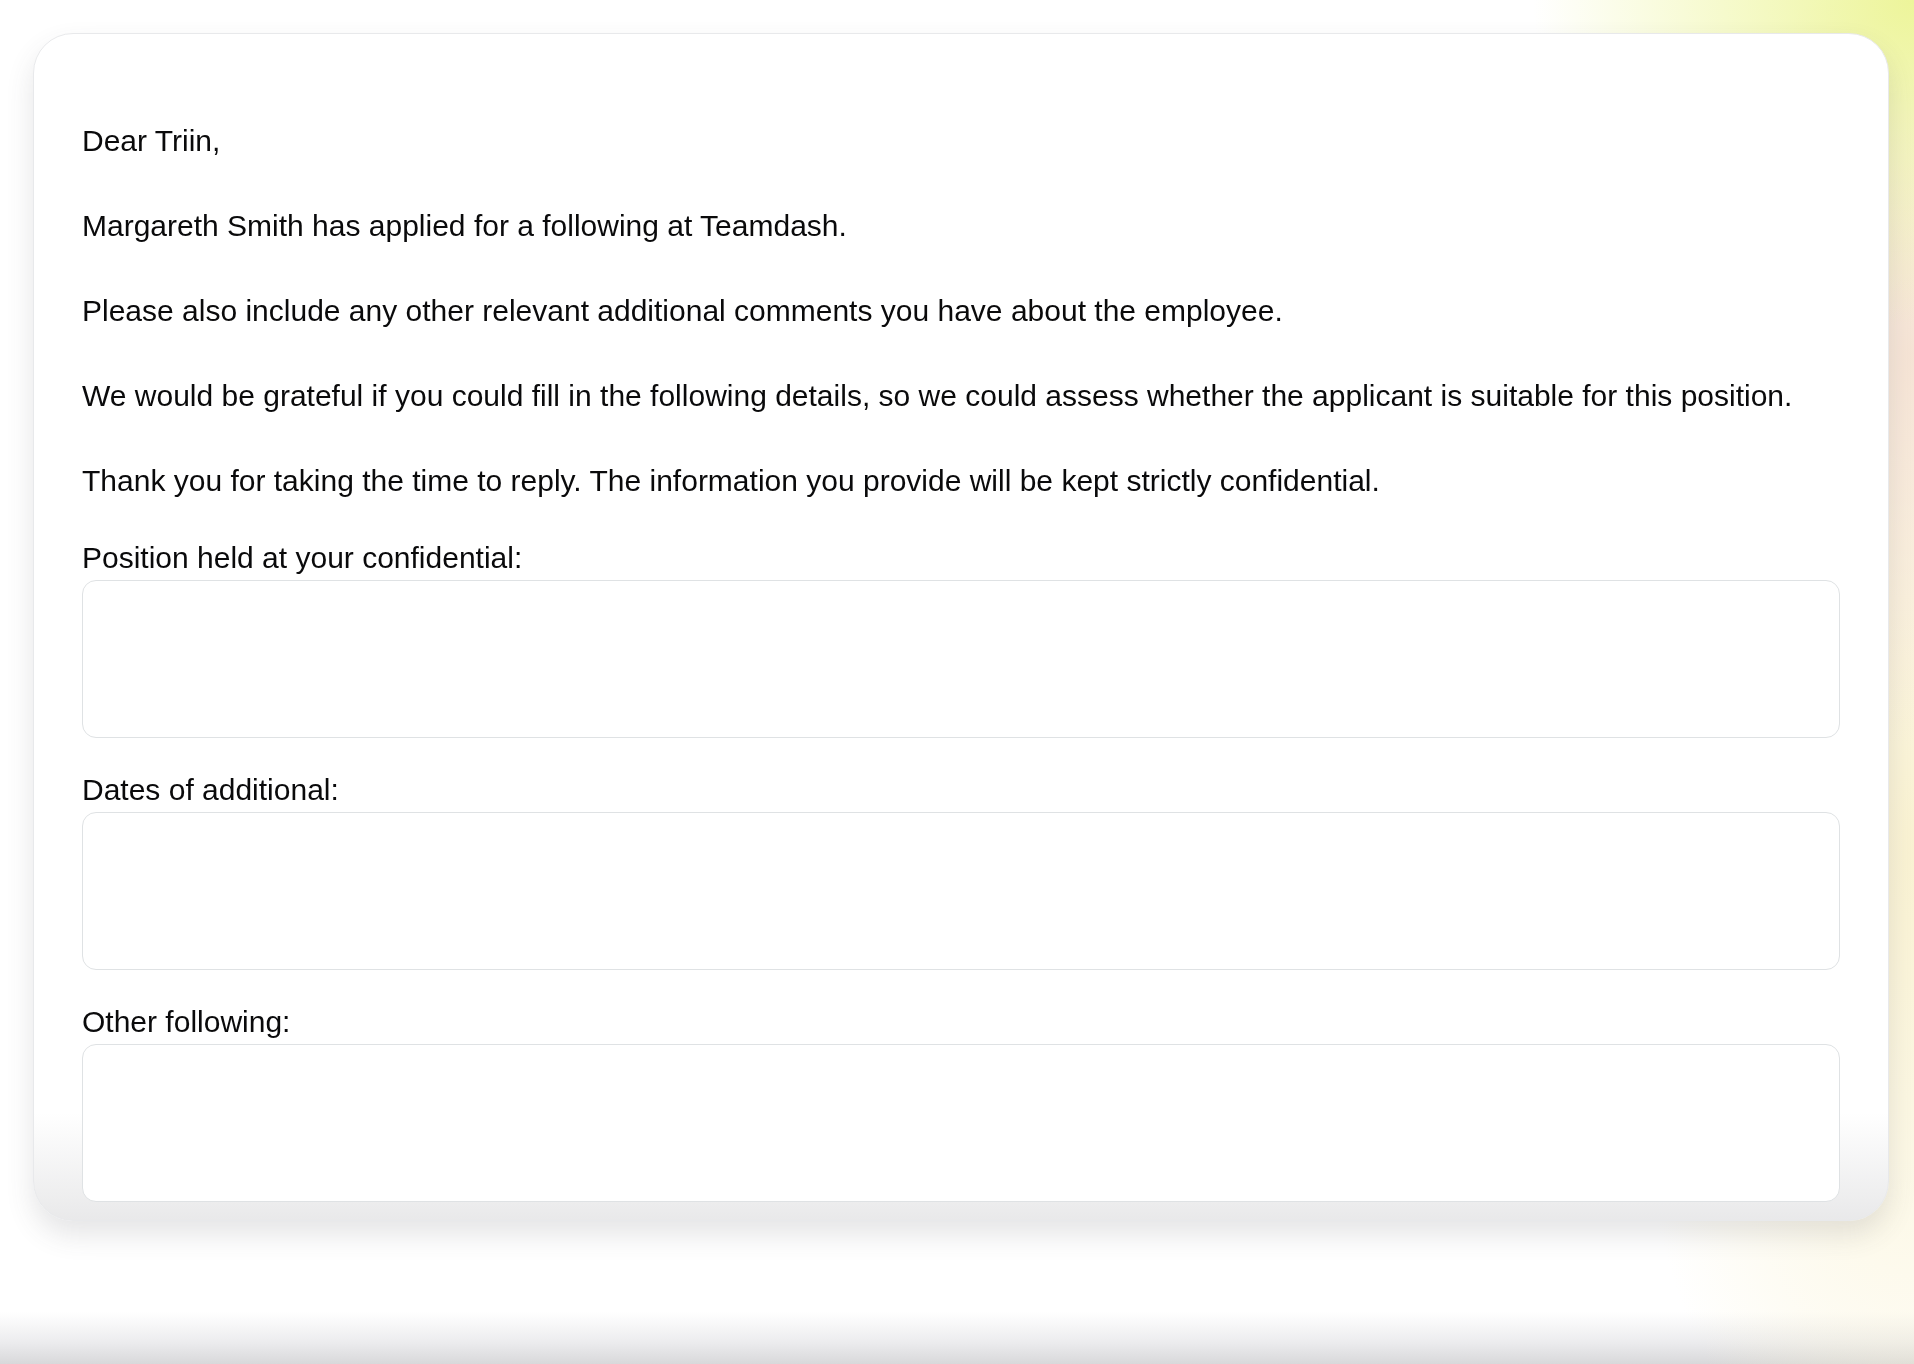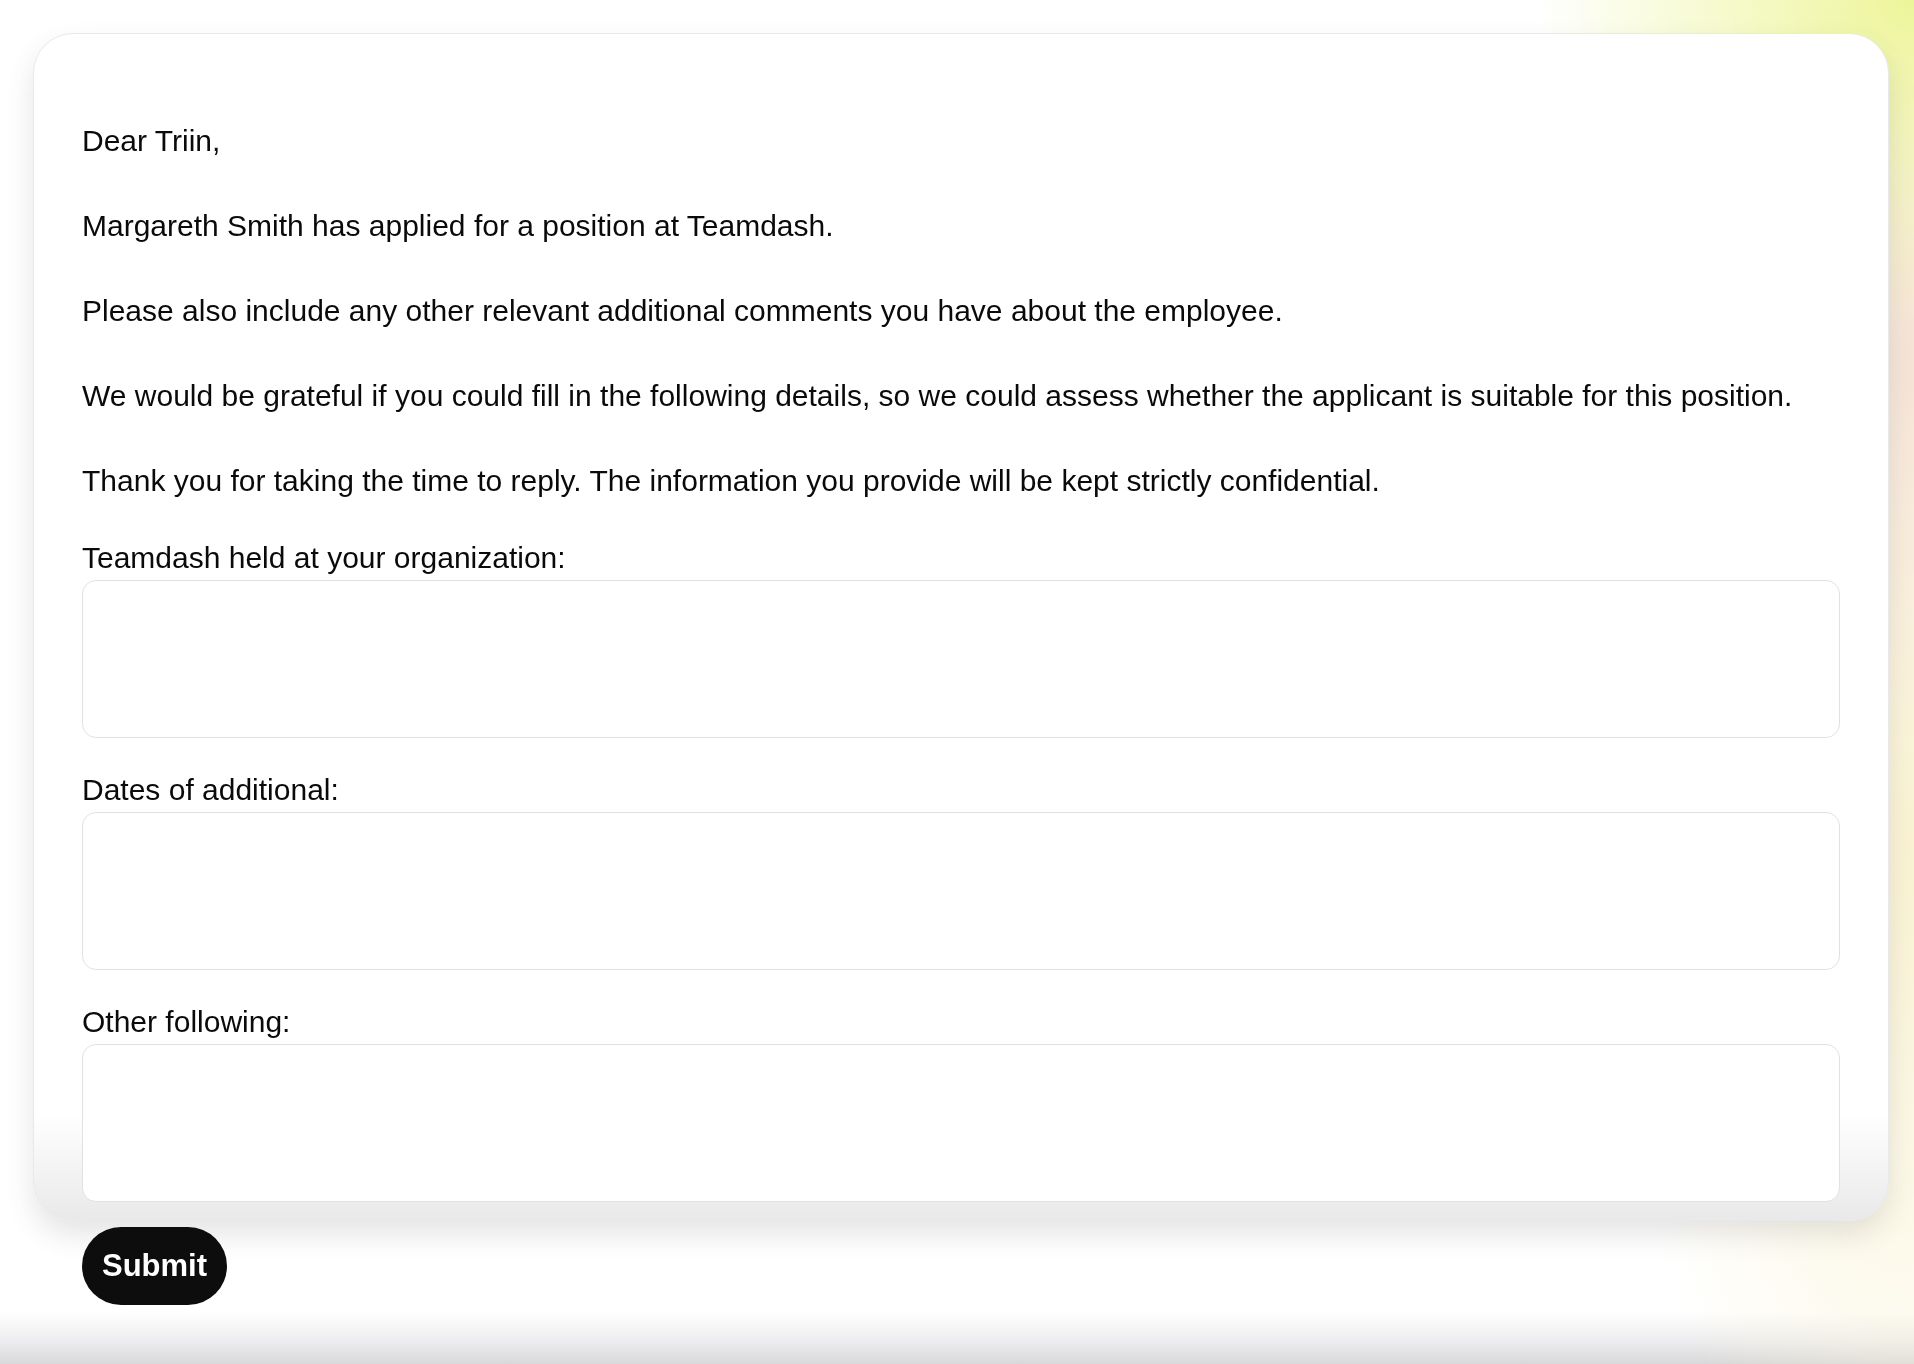--- a/index.html
+++ b/index.html
@@ -77,32 +77,31 @@
     cursor: pointer;
   }
 </style>
 </head>
 <body>
 
 <div class="card">
 
   <p class="para first">Dear Triin,</p>
 
-  <p class="para">Margareth Smith has applied for a position at Teamdash.</p>
+  <p class="para">Margareth Smith has applied for a following at Teamdash.</p>
 
   <p class="para">Please also include any other relevant additional comments you have about the employee.</p>
 
   <p class="para">We would be grateful if you could fill in the following details, so we could assess whether the applicant is suitable for this position.</p>
 
   <p class="para last">Thank you for taking the time to reply. The information you provide will be kept strictly confidential.</p>
 
-  <label class="field-label">Teamdash held at your organization:</label>
+  <label class="field-label">Position held at your confidential:</label>
   <textarea class="field-input" placeholder="" style=""></textarea>
 
   <label class="field-label">Dates of additional:</label>
   <textarea class="field-input" placeholder="" style=""></textarea>
 
   <label class="field-label">Other following:</label>
   <textarea class="field-input" placeholder="" style=""></textarea>
 
-  <button class="submit-btn">Submit</button>
 
 </div>
 
 </body></html>

